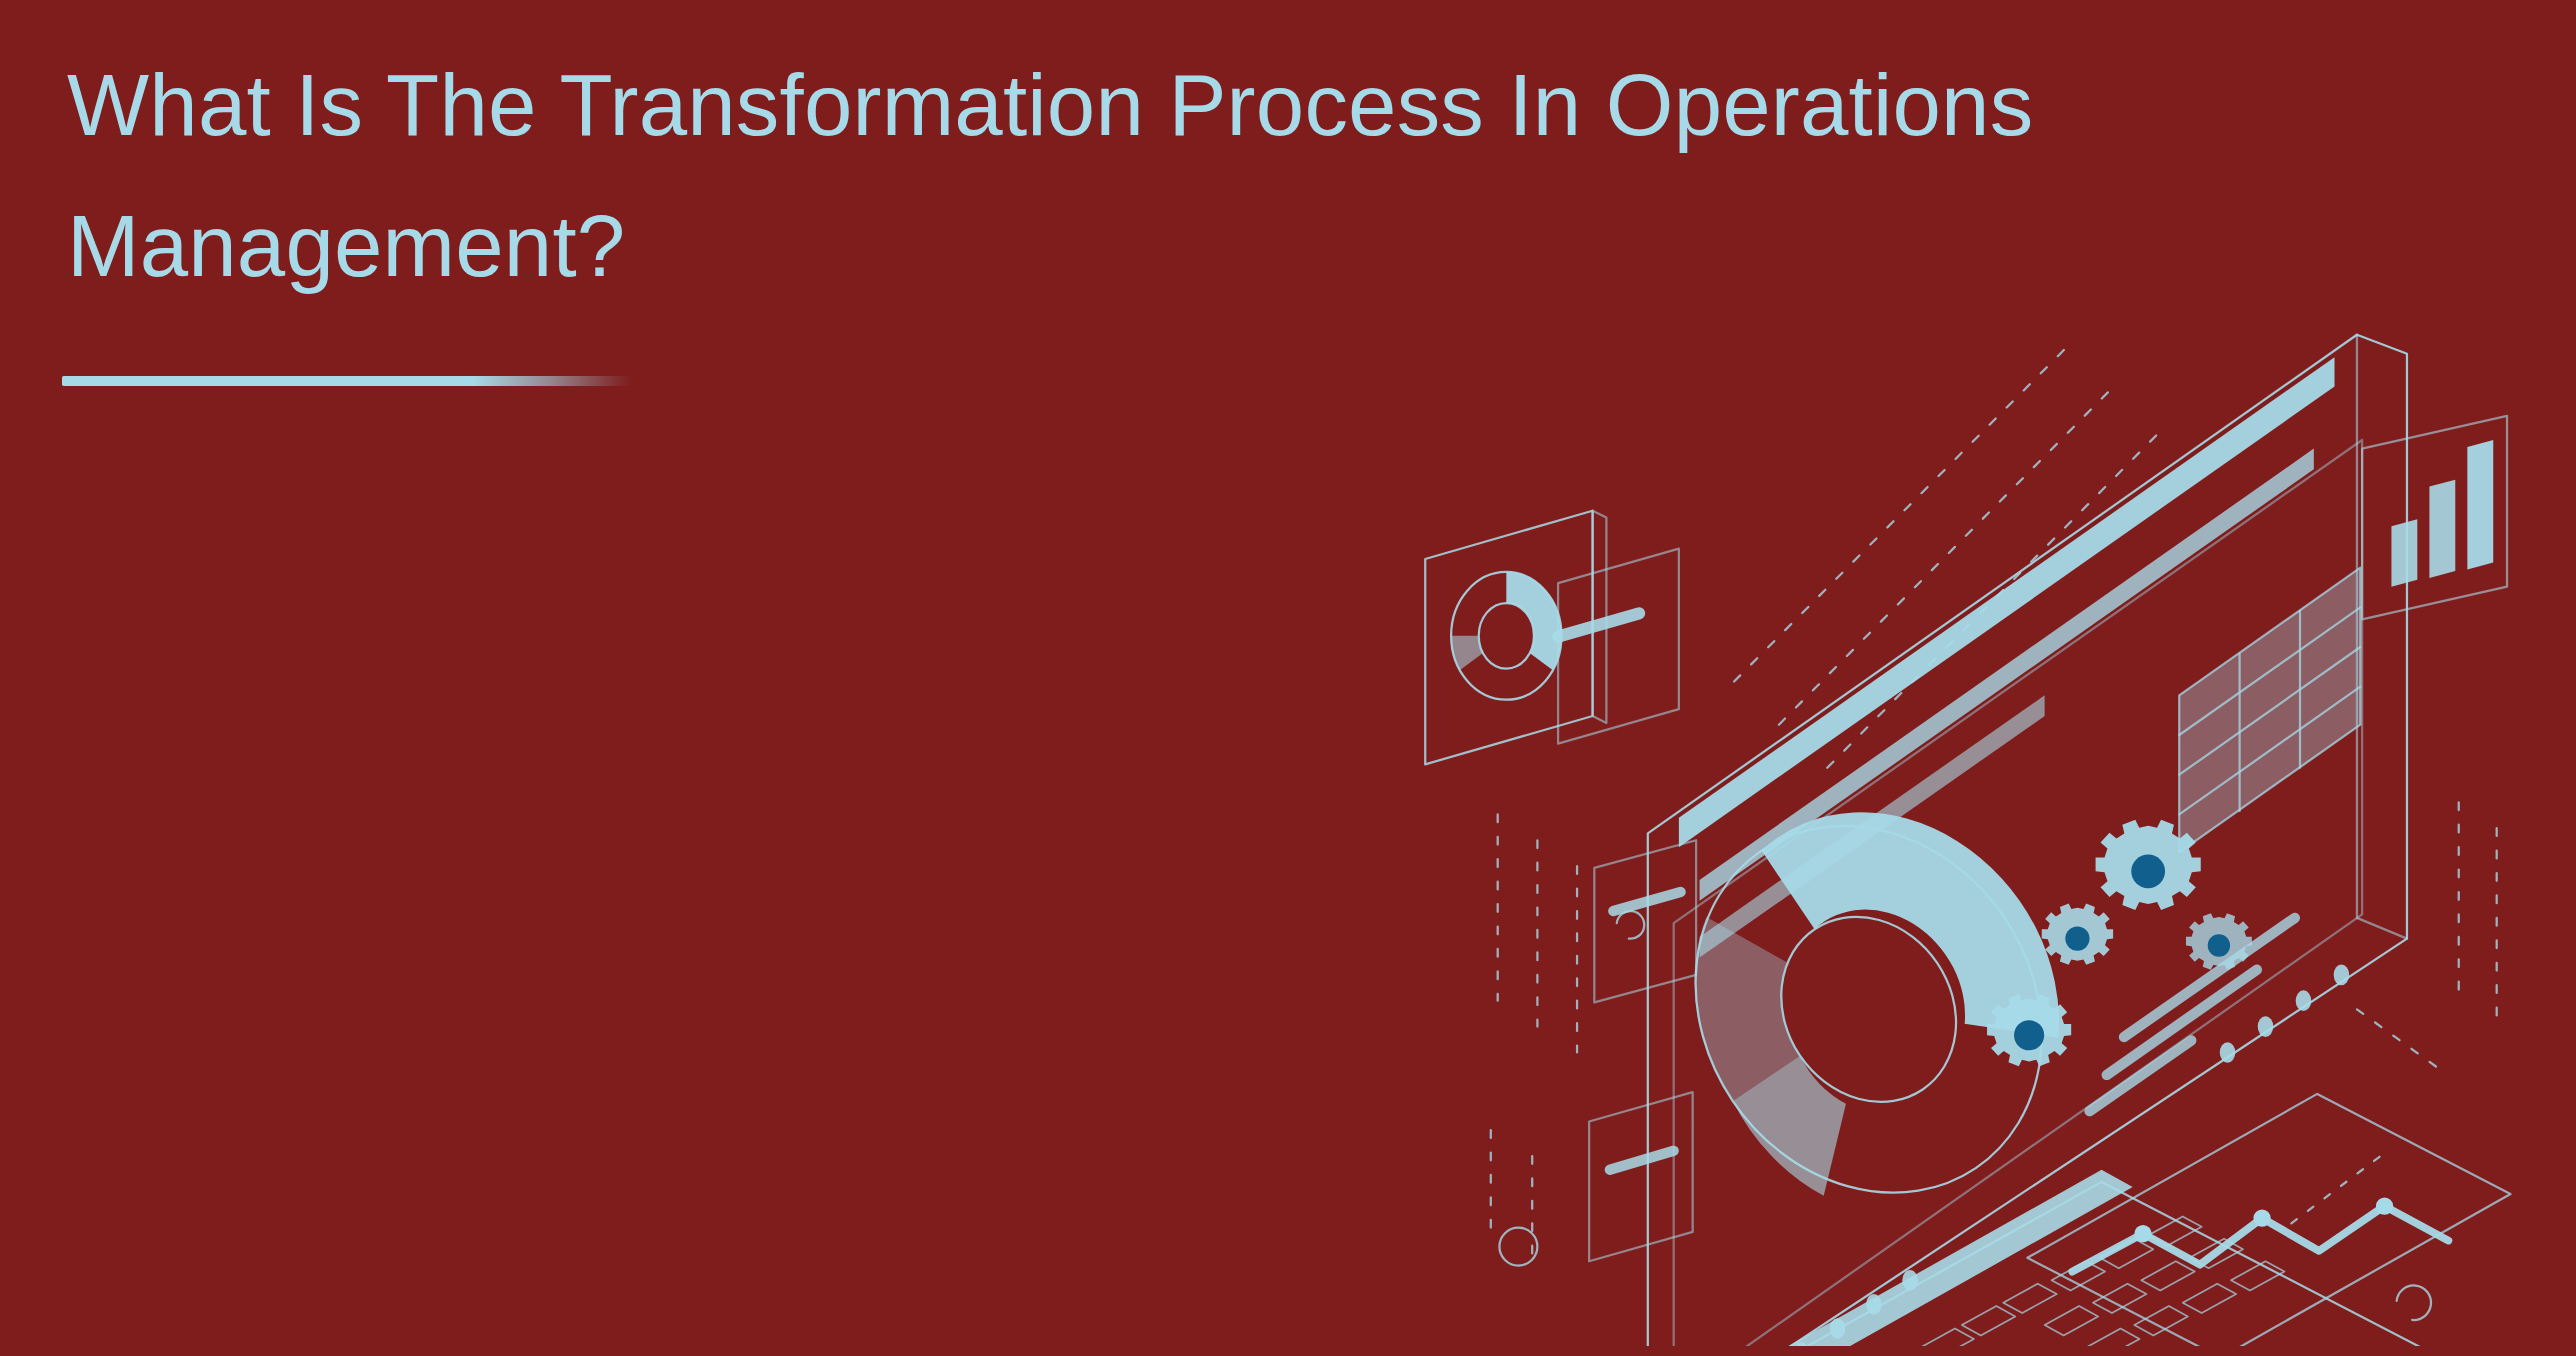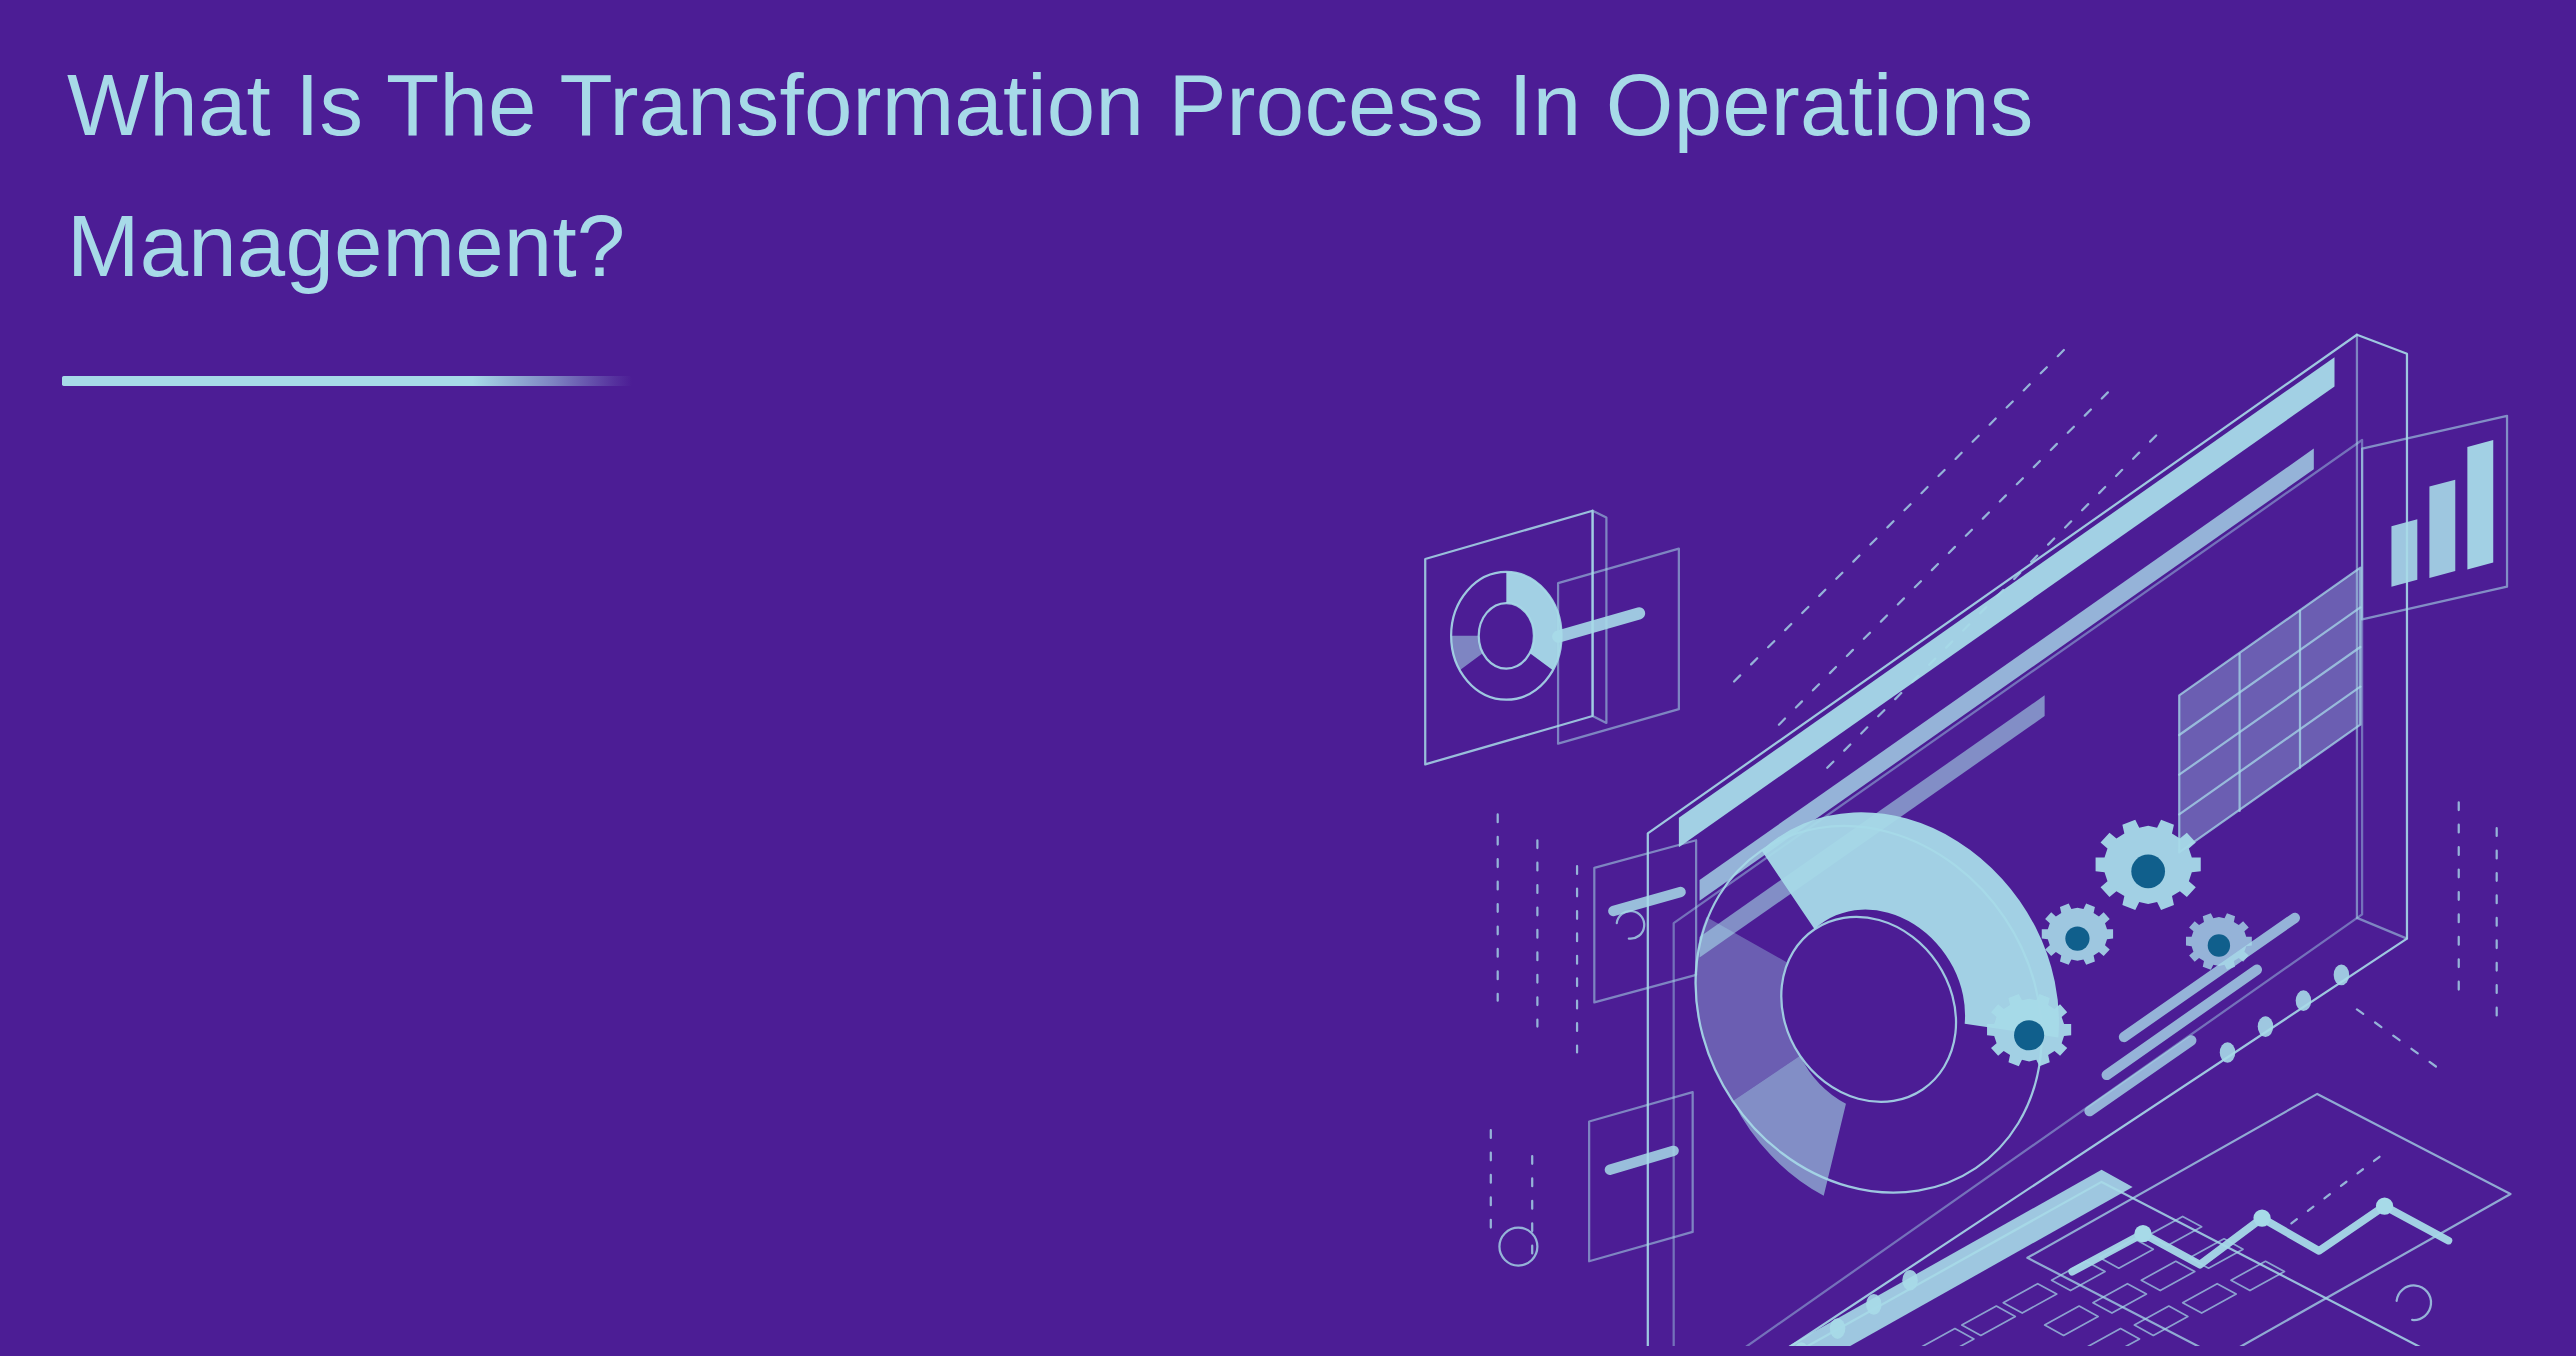--- a/index.html
+++ b/index.html
@@ -5,21 +5,21 @@
 <style>
   html, body {
     margin: 0;
     padding: 0;
     background: #0f5f8c;
   }
   .canvas {
     position: relative;
     width: 2576px;
     height: 1357px;
-    background: #4c1d95;
+    background: #7f1d1d;
     overflow: hidden;
     font-family: "Liberation Sans", "DejaVu Sans", sans-serif;
   }
 
   
   .heading-block {
     position: absolute;
     left: 67px;
     top: 35px;
     width: 2416px;

